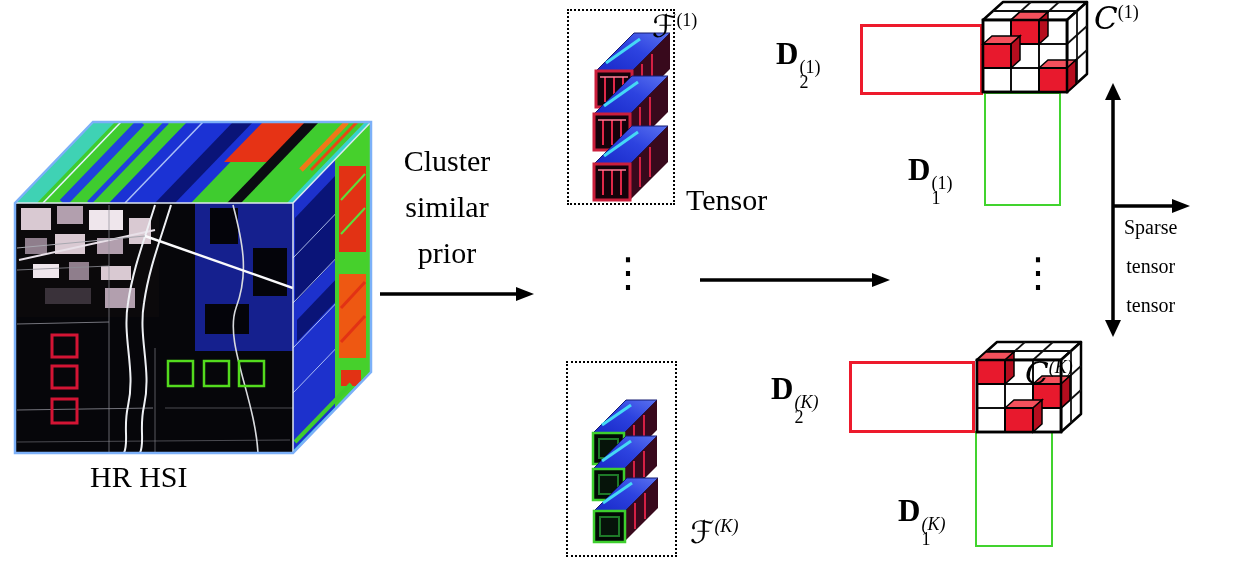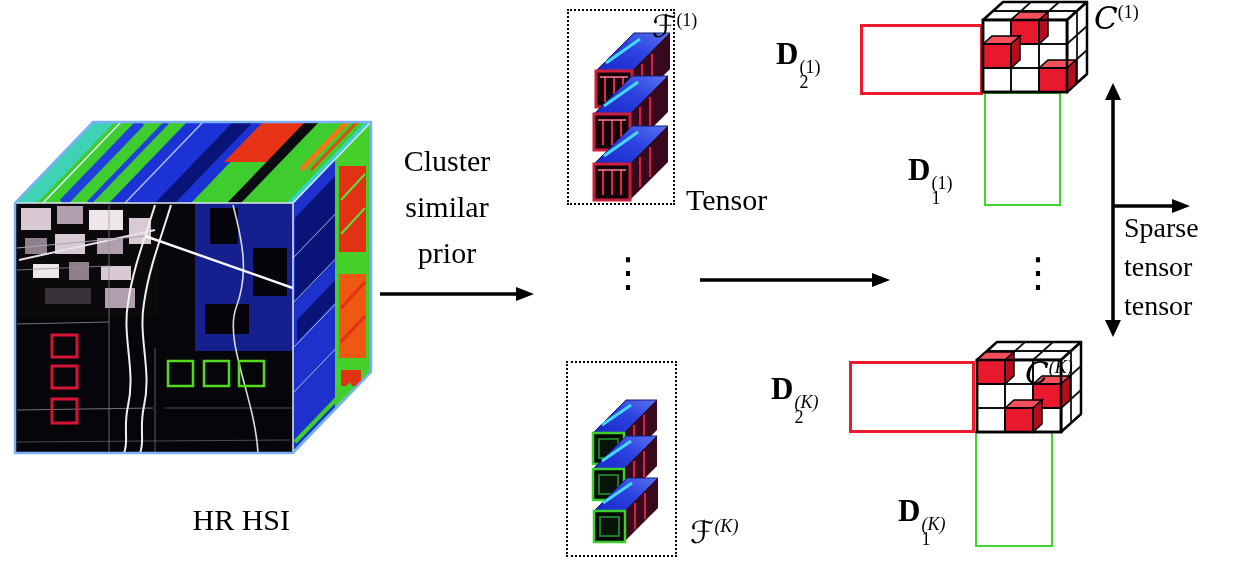--- a/index.html
+++ b/index.html
@@ -2,22 +2,22 @@
 <html><head>
 <meta charset="utf-8">
 <style>
   html,body{margin:0;padding:0;background:#fff;}
   #stage{position:relative;width:1260px;height:572px;background:#ffffff;overflow:hidden;
          font-family:"Liberation Serif","DejaVu Serif",serif;color:#000;}
   .abs{position:absolute;}
   .t{position:absolute;color:#000;}
   .step{font-size:30px;line-height:46px;text-align:center;}
   .step2{font-size:30px;line-height:40px;white-space:nowrap;}
-  .priorTxt{font-size:28px;line-height:39px;}
-  .cap{font-size:30px;text-align:right;margin-top:43px;}
+  .priorTxt{font-size:20px;line-height:39px;text-align:center;}
+  .cap{font-size:30px;text-align:left;}
   .mvar{font-size:29px;white-space:nowrap;}
   .mvar .base{font-weight:bold;font-size:31px;}
   .stack{display:inline-flex;flex-direction:column;font-size:18px;line-height:15px;
          vertical-align:-9px;margin-left:1px;text-align:left;}
   .calli{font-style:italic;font-size:31px;font-family:"DejaVu Serif","DejaVu Sans",serif;}
   .supo{font-size:18px;vertical-align:super;line-height:1;}
   .it{font-style:italic;}
   .dots{position:absolute;font-family:"DejaVu Sans",sans-serif;font-size:40px;line-height:1;color:#000;}
   .dotbox{position:absolute;border:2px dotted #000;background:#fff;}
   .rect-red{position:absolute;border:3px solid #ed1a2c;background:#fff;}

